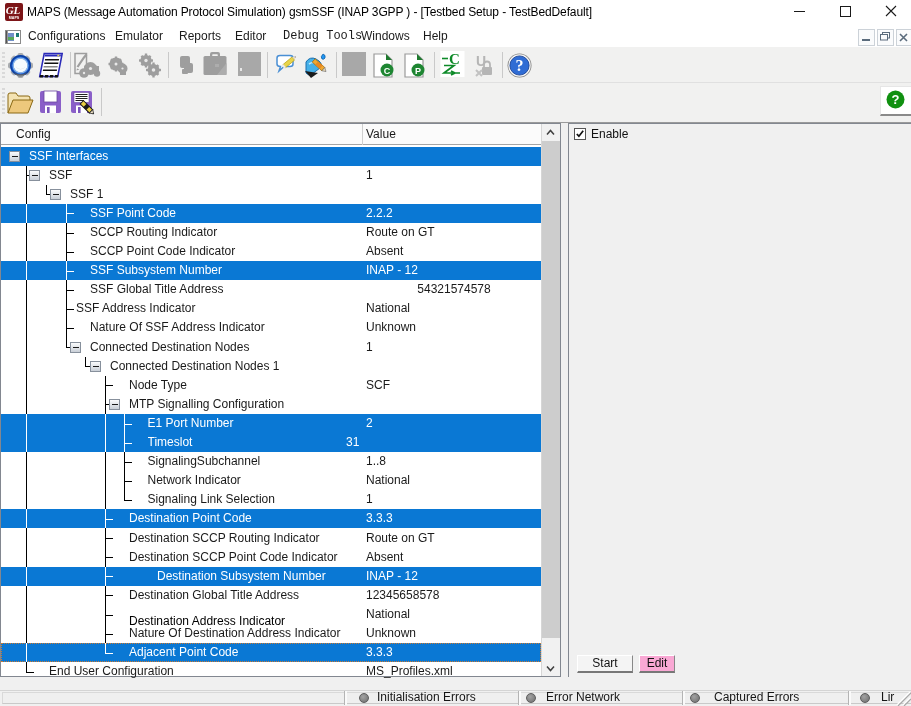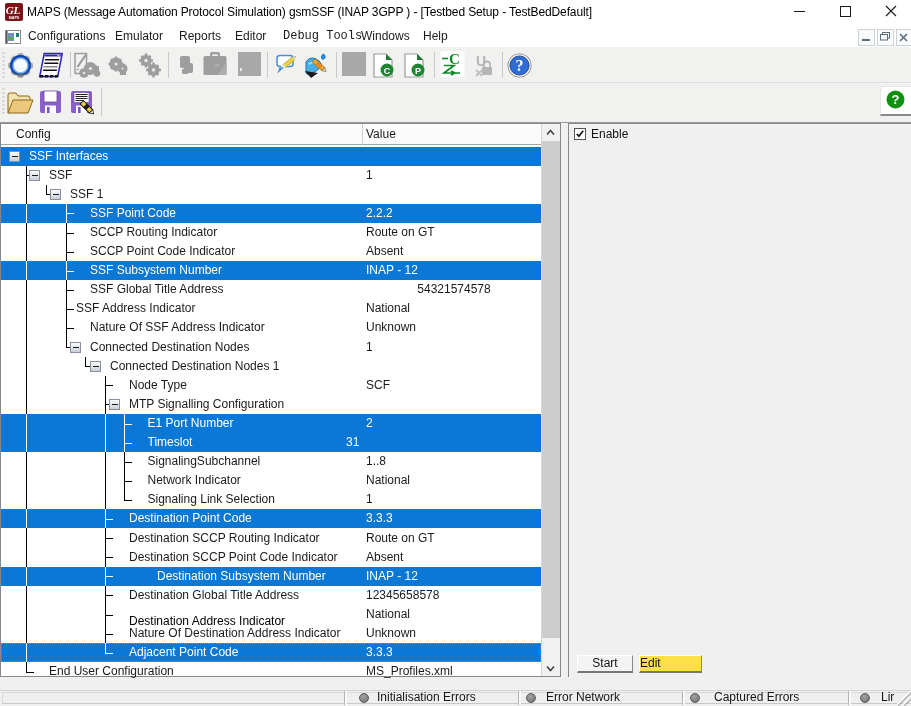--- a/index.html
+++ b/index.html
@@ -370,21 +370,21 @@
 <svg style="position:absolute;left:546px;top:665px;" width="9" height="7" viewBox="0 0 9 7">
 <path d="M1 1.5 L4.5 5.5 L8 1.5" fill="none" stroke="#404040" stroke-width="1.5"></path>
   </svg>
 <div style="position:absolute;left:568px;top:123px;width:343px;height:554px;background:#f0f0f0;border:1px solid #828790;border-right:none;border-bottom:none;box-sizing:border-box;"></div>
 <div style="position:absolute;left:574px;top:128px;width:12px;height:12px;background:#fff;border:1px solid #555;box-sizing:border-box;"></div>
 <svg style="position:absolute;left:575px;top:129px;" width="10" height="10" viewBox="0 0 10 10">
 <path d="M1.8 5 L3.9 7.2 L8.2 1.8" fill="none" stroke="#111" stroke-width="1.7"></path>
   </svg>
 <div style="position:absolute;left:591px;top:127px;height:14px;line-height:14px;color:#111;">Enable</div>
 <div style="position:absolute;left:577px;top:655px;width:56px;height:18px;background:#f4f4f4;border-top:1px solid #fff;border-left:1px solid #fff;border-right:1.5px solid #888;border-bottom:2px solid #777;box-sizing:border-box;text-align:center;line-height:15px;color:#111;">Start</div>
-<div style="position:absolute;left:639px;top:655px;width:63px;height:18px;background:#fde047;border-top:1px solid #fff;border-left:1px solid #fff;border-right:1.5px solid #888;border-bottom:2px solid #777;box-sizing:border-box;line-height:15px;color:#111;">Edit</div>
+<div style="position:absolute;left:639px;top:655px;width:36px;height:18px;background:#f9a8d4;border-top:1px solid #fff;border-left:1px solid #fff;border-right:1.5px solid #888;border-bottom:2px solid #777;box-sizing:border-box;text-align:center;line-height:15px;color:#111;">Edit</div>
 <div style="position:absolute;left:0;top:690px;width:911px;height:16px;background:#f0f0f0;border-top:1px solid #d4d4d4;box-sizing:border-box;"></div>
 <div style="position:absolute;left:2px;top:691.5px;width:909px;height:12.5px;background:#efefef;border-top:1px solid #d9d9d9;border-bottom:1px solid #c9c9c9;border-left:1px solid #d9d9d9;box-sizing:border-box;"></div>
 <div style="position:absolute;left:344px;top:691px;width:1px;height:14px;background:#b4b4b4;"></div>
 <div style="position:absolute;left:345px;top:691px;width:2px;height:14px;background:#fafafa;"></div>
 <div style="position:absolute;left:518px;top:691px;width:1px;height:14px;background:#b4b4b4;"></div>
 <div style="position:absolute;left:519px;top:691px;width:2px;height:14px;background:#fafafa;"></div>
 <div style="position:absolute;left:682px;top:691px;width:1px;height:14px;background:#b4b4b4;"></div>
 <div style="position:absolute;left:683px;top:691px;width:2px;height:14px;background:#fafafa;"></div>
 <div style="position:absolute;left:847.5px;top:691px;width:1px;height:14px;background:#b4b4b4;"></div>
 <div style="position:absolute;left:848.5px;top:691px;width:2px;height:14px;background:#fafafa;"></div>

